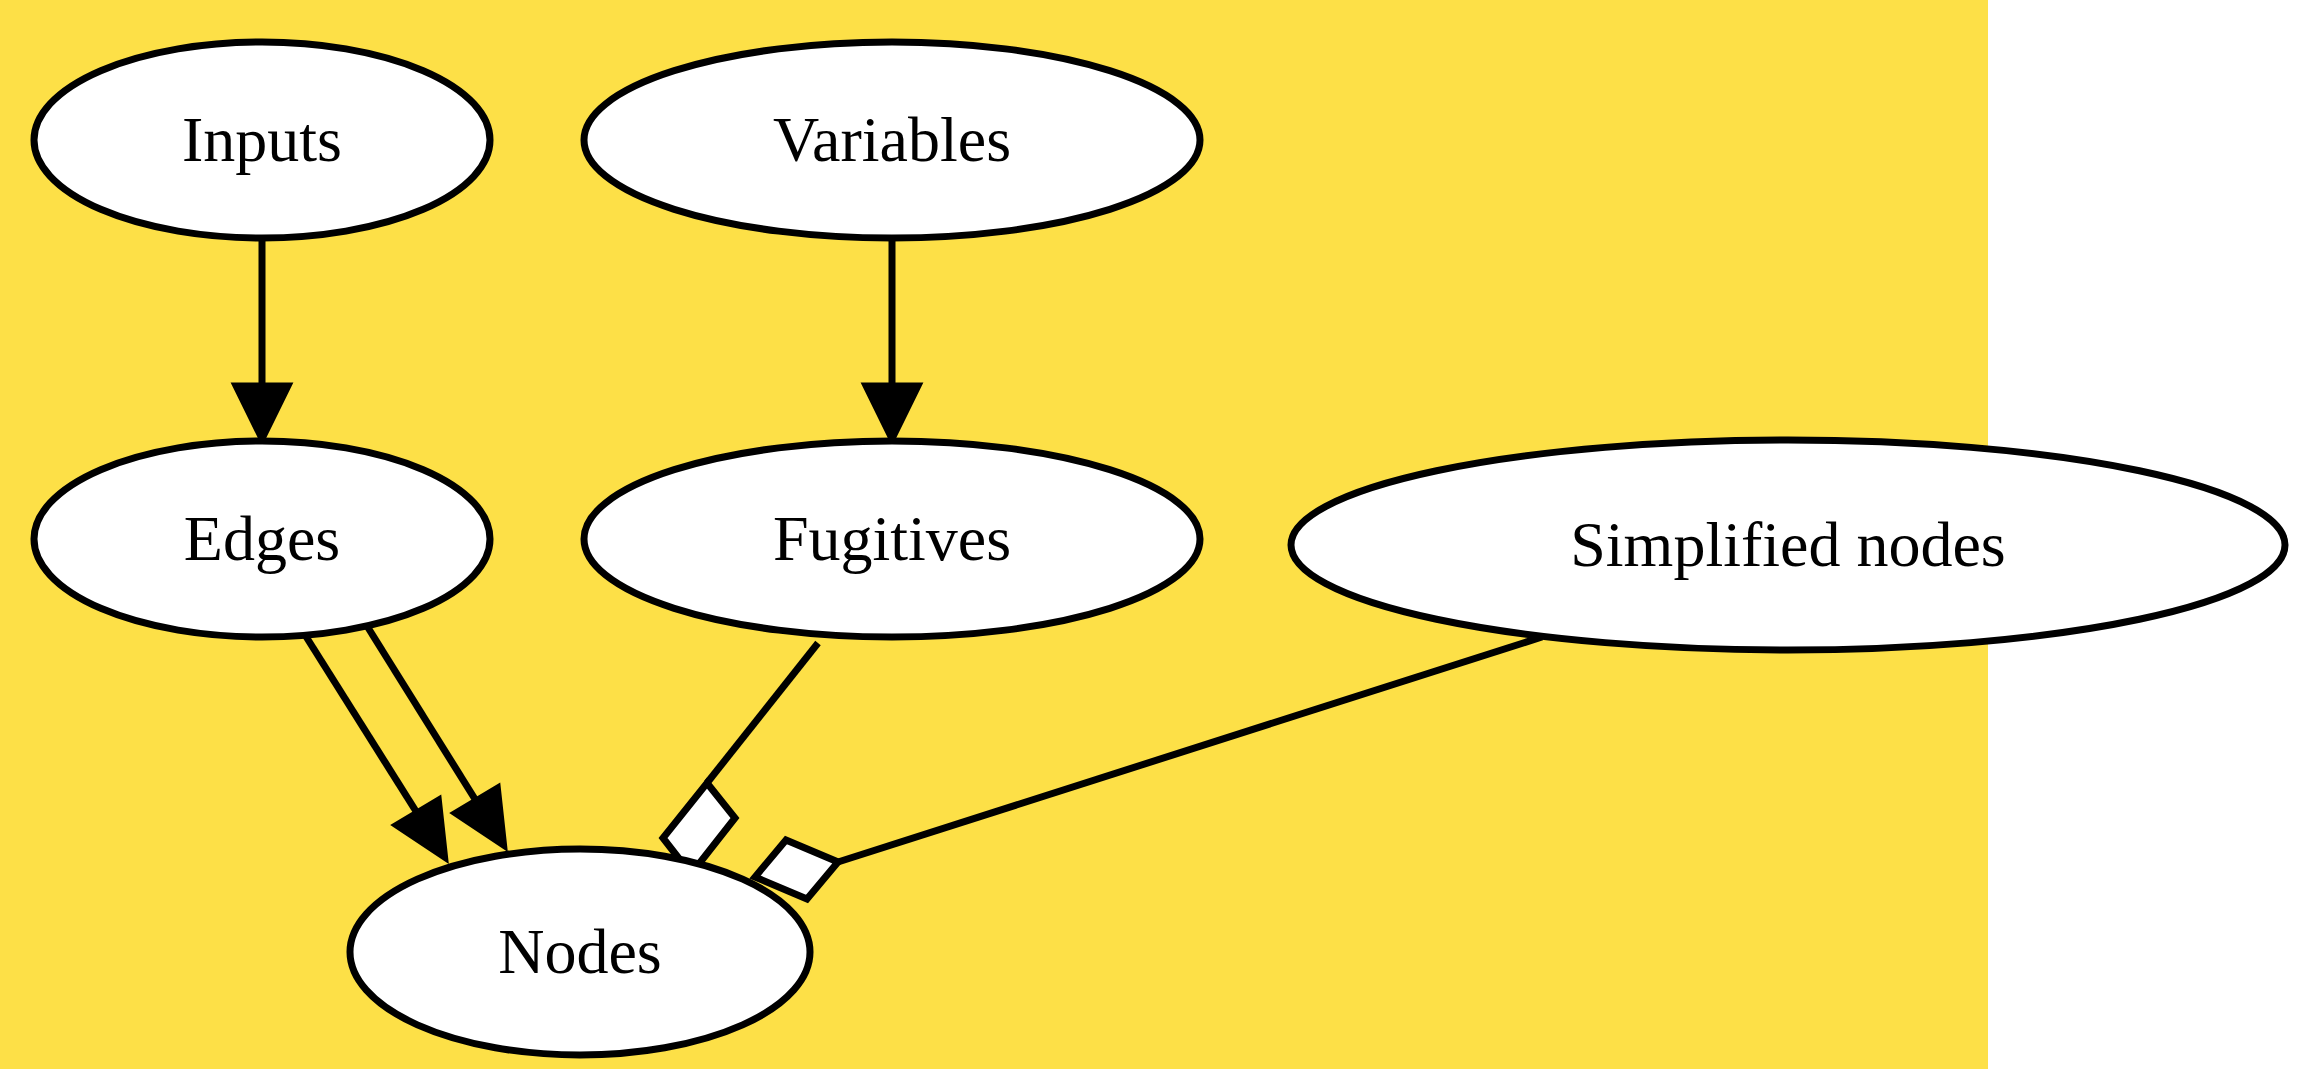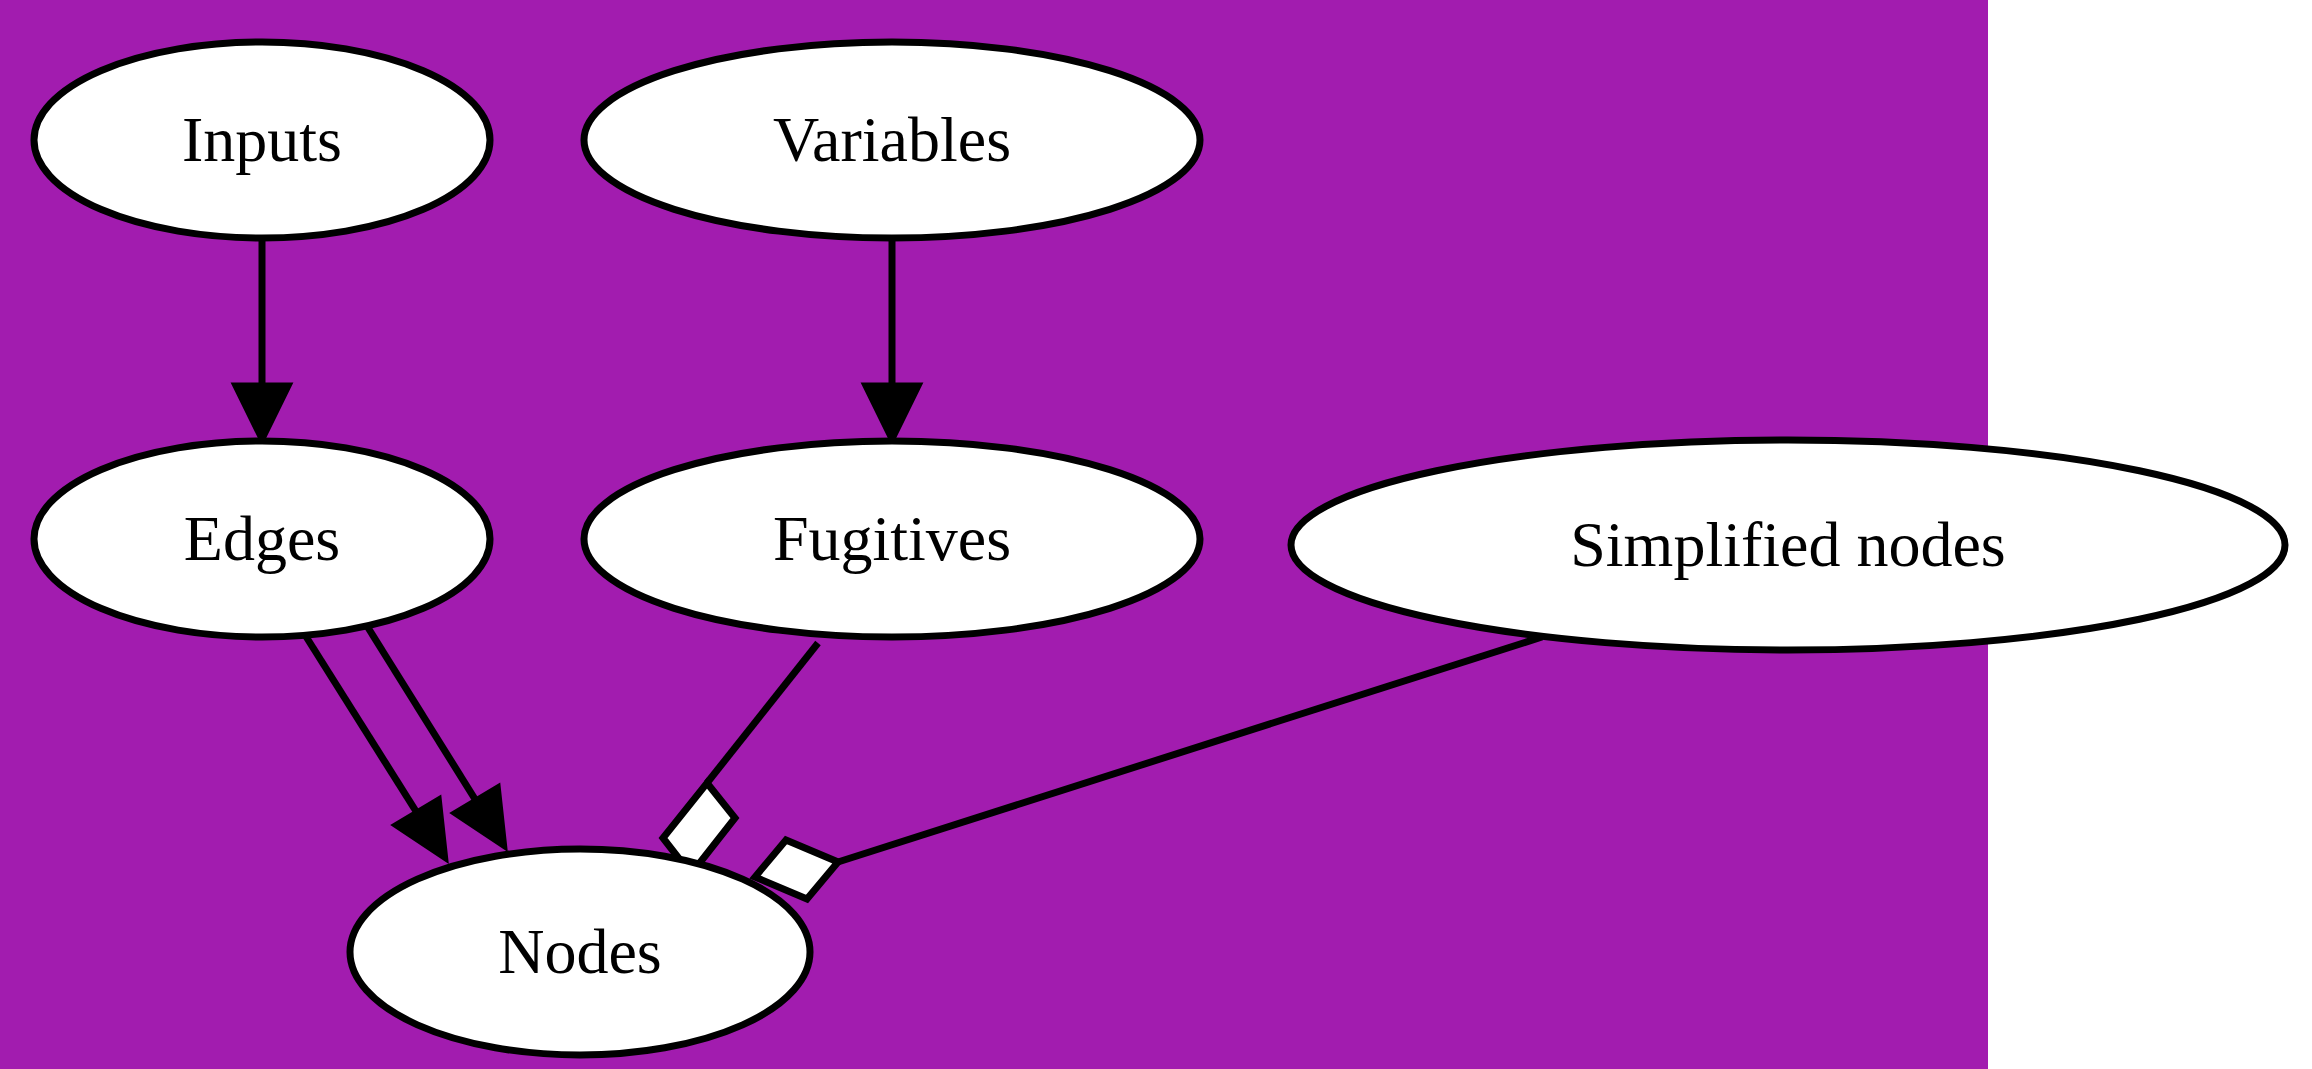--- a/index.html
+++ b/index.html
@@ -11,21 +11,21 @@
   body {
     width: 2312px;
     height: 1069px;
     overflow: hidden;
     font-family: "Liberation Serif", "DejaVu Serif", serif;
   }
   #diagram-root {
     position: relative;
     width: 1988px;
     height: 1069px;
-    background: #a21caf;
+    background: #fde047;
   }
   #graph-svg {
     display: block;
     width: 2312px;
     height: 1069px;
   }
   .node-ellipse {
     fill: #ffffff;
     stroke: #000000;
     stroke-width: 7;

